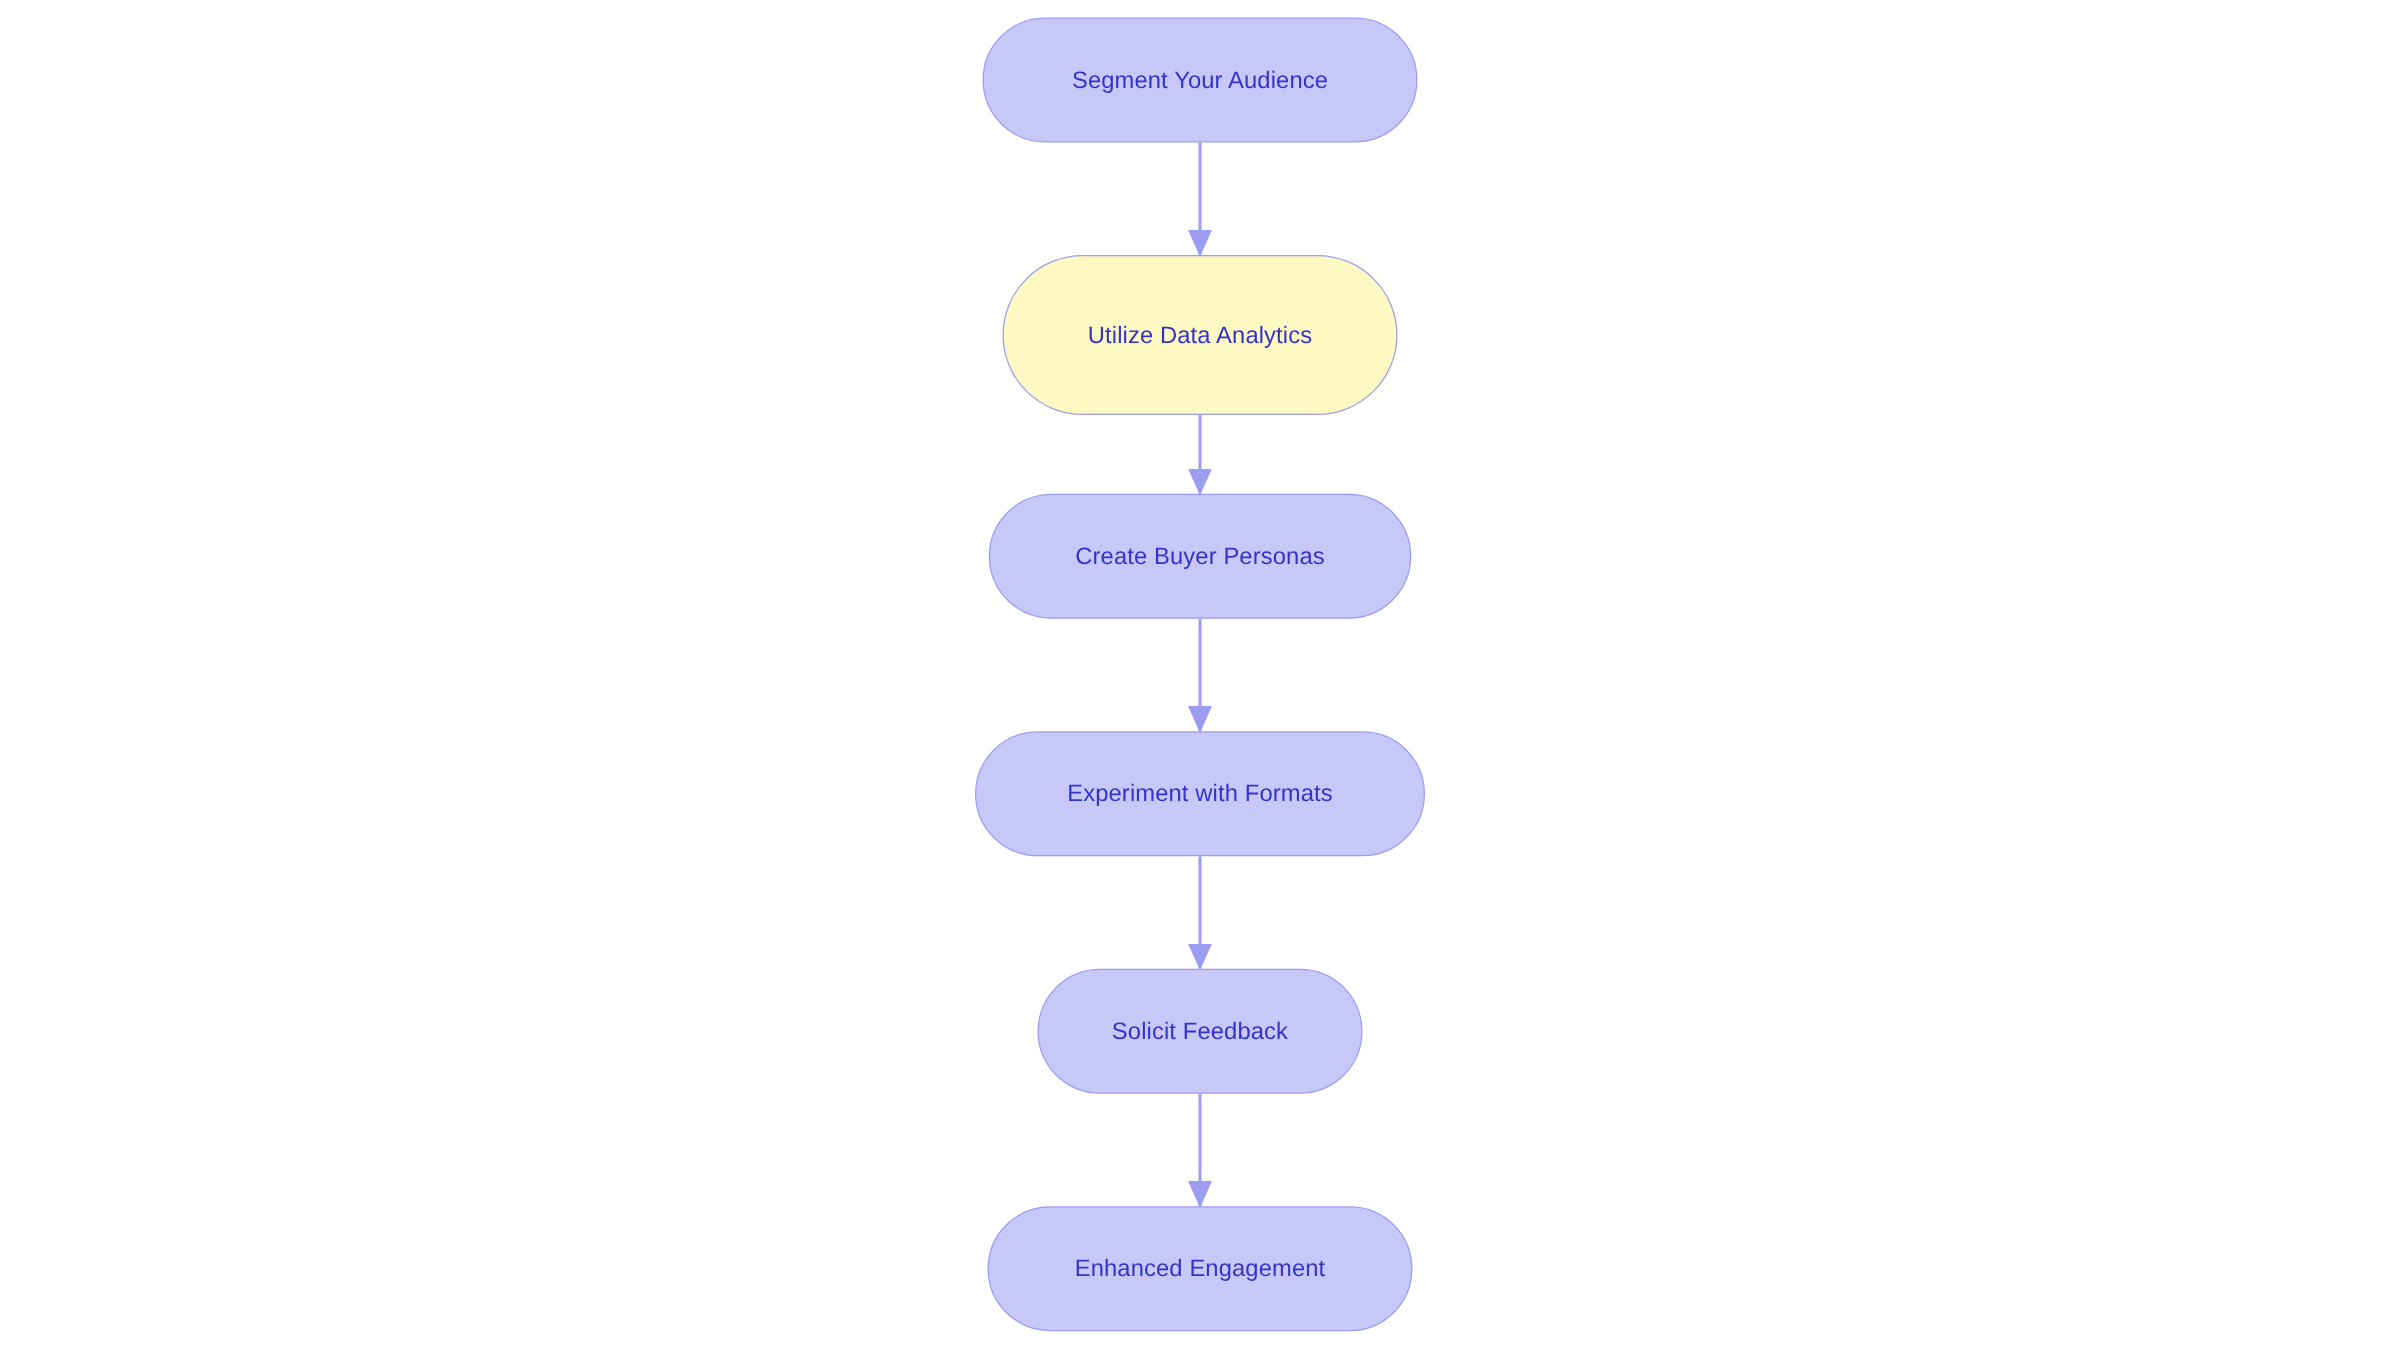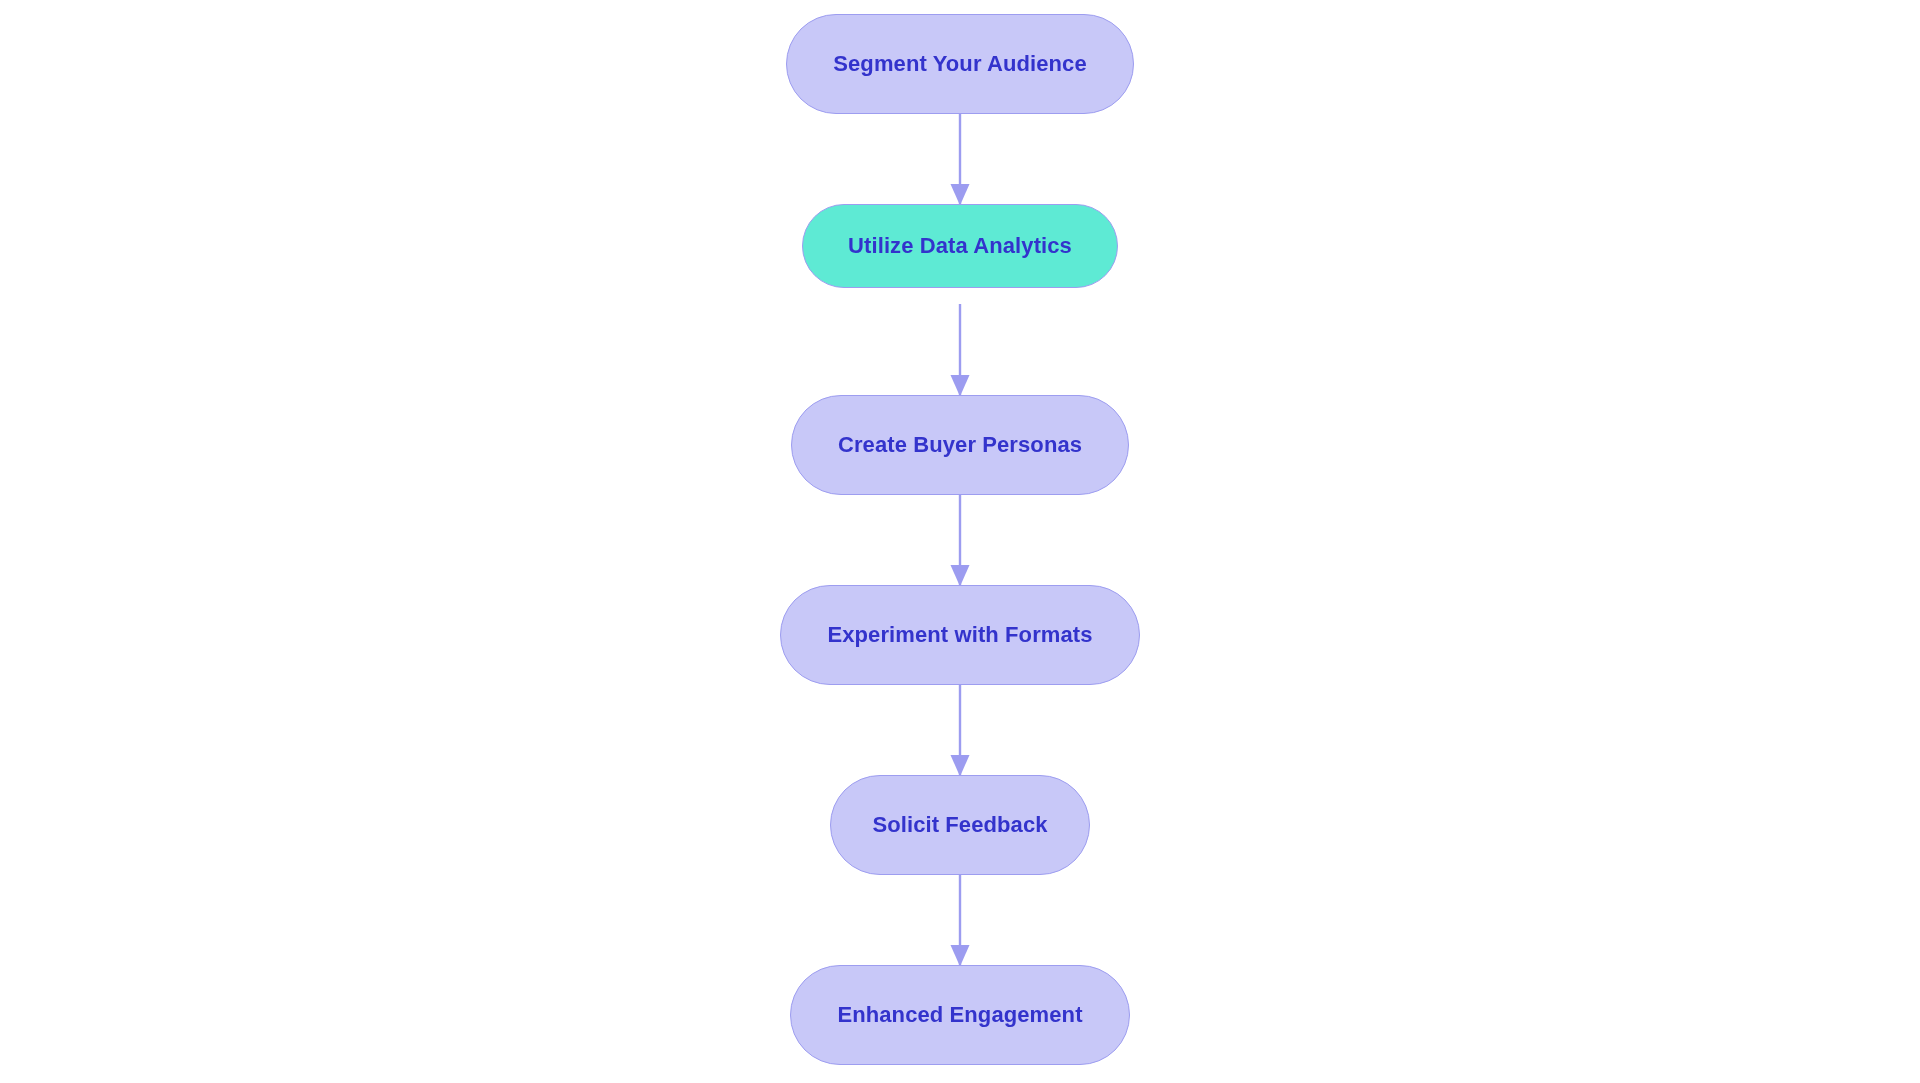--- a/index.html
+++ b/index.html
@@ -46,22 +46,22 @@
     left: 50%;
     transform: translateX(-50%);
     box-sizing: border-box;
     display: flex;
     align-items: center;
     justify-content: center;
     background: #c8c8f8;
     border: 1.6px solid #9d9df0;
     border-radius: 999px;
     color: #3333cc;
-    font-size: 22px;
-    font-weight: 700;
+    font-size: 19px;
+    font-weight: 400;
     letter-spacing: 0.1px;
     line-height: 1;
     white-space: nowrap;
     user-select: none;
   }
 
   .flow-node-label {
     color: #3333cc;
     pointer-events: none;
   }
@@ -83,21 +83,21 @@
         <line x1="960" y1="495" x2="960" y2="585" stroke="#9c9cf0" stroke-width="2.4" marker-end="url(#arrowhead)"></line>
         <line x1="960" y1="685" x2="960" y2="775" stroke="#9c9cf0" stroke-width="2.4" marker-end="url(#arrowhead)"></line>
         <line x1="960" y1="875" x2="960" y2="965" stroke="#9c9cf0" stroke-width="2.4" marker-end="url(#arrowhead)"></line>
       </g>
   </svg>
 
   <div id="node-column">
       <div class="flow-node" style="width: 348px; height: 100px; top: 14px; left: 960px; background: rgb(200, 200, 248); border-color: rgb(157, 157, 240);">
         <span class="flow-node-label" style="color: rgb(51, 51, 204);">Segment Your Audience</span>
       </div>
-      <div class="flow-node" style="width: 316px; height: 84px; top: 204px; left: 960px; background: #5eead4; border-color: rgb(157, 157, 240);">
+      <div class="flow-node" style="width: 316px; height: 128px; top: 204px; left: 960px; background: #fef9c3; border-color: rgb(157, 157, 240);">
         <span class="flow-node-label" style="color: rgb(51, 51, 204);">Utilize Data Analytics</span>
       </div>
       <div class="flow-node" style="width: 338px; height: 100px; top: 395px; left: 960px; background: rgb(200, 200, 248); border-color: rgb(157, 157, 240); text-align: center;">
         <span class="flow-node-label" style="color: rgb(51, 51, 204);">Create Buyer Personas</span>
       </div>
       <div class="flow-node" style="width: 260px; height: 100px; top: 775px; left: 960px; background: rgb(200, 200, 248); border-color: rgb(157, 157, 240);">
         <span class="flow-node-label" style="color: rgb(51, 51, 204);">Solicit Feedback</span>
       </div>
       <div class="flow-node" style="width: 360px; height: 100px; top: 585px; left: 960px; background: rgb(200, 200, 248); border-color: rgb(157, 157, 240);">
         <span class="flow-node-label" style="color: rgb(51, 51, 204);">Experiment with Formats</span>

